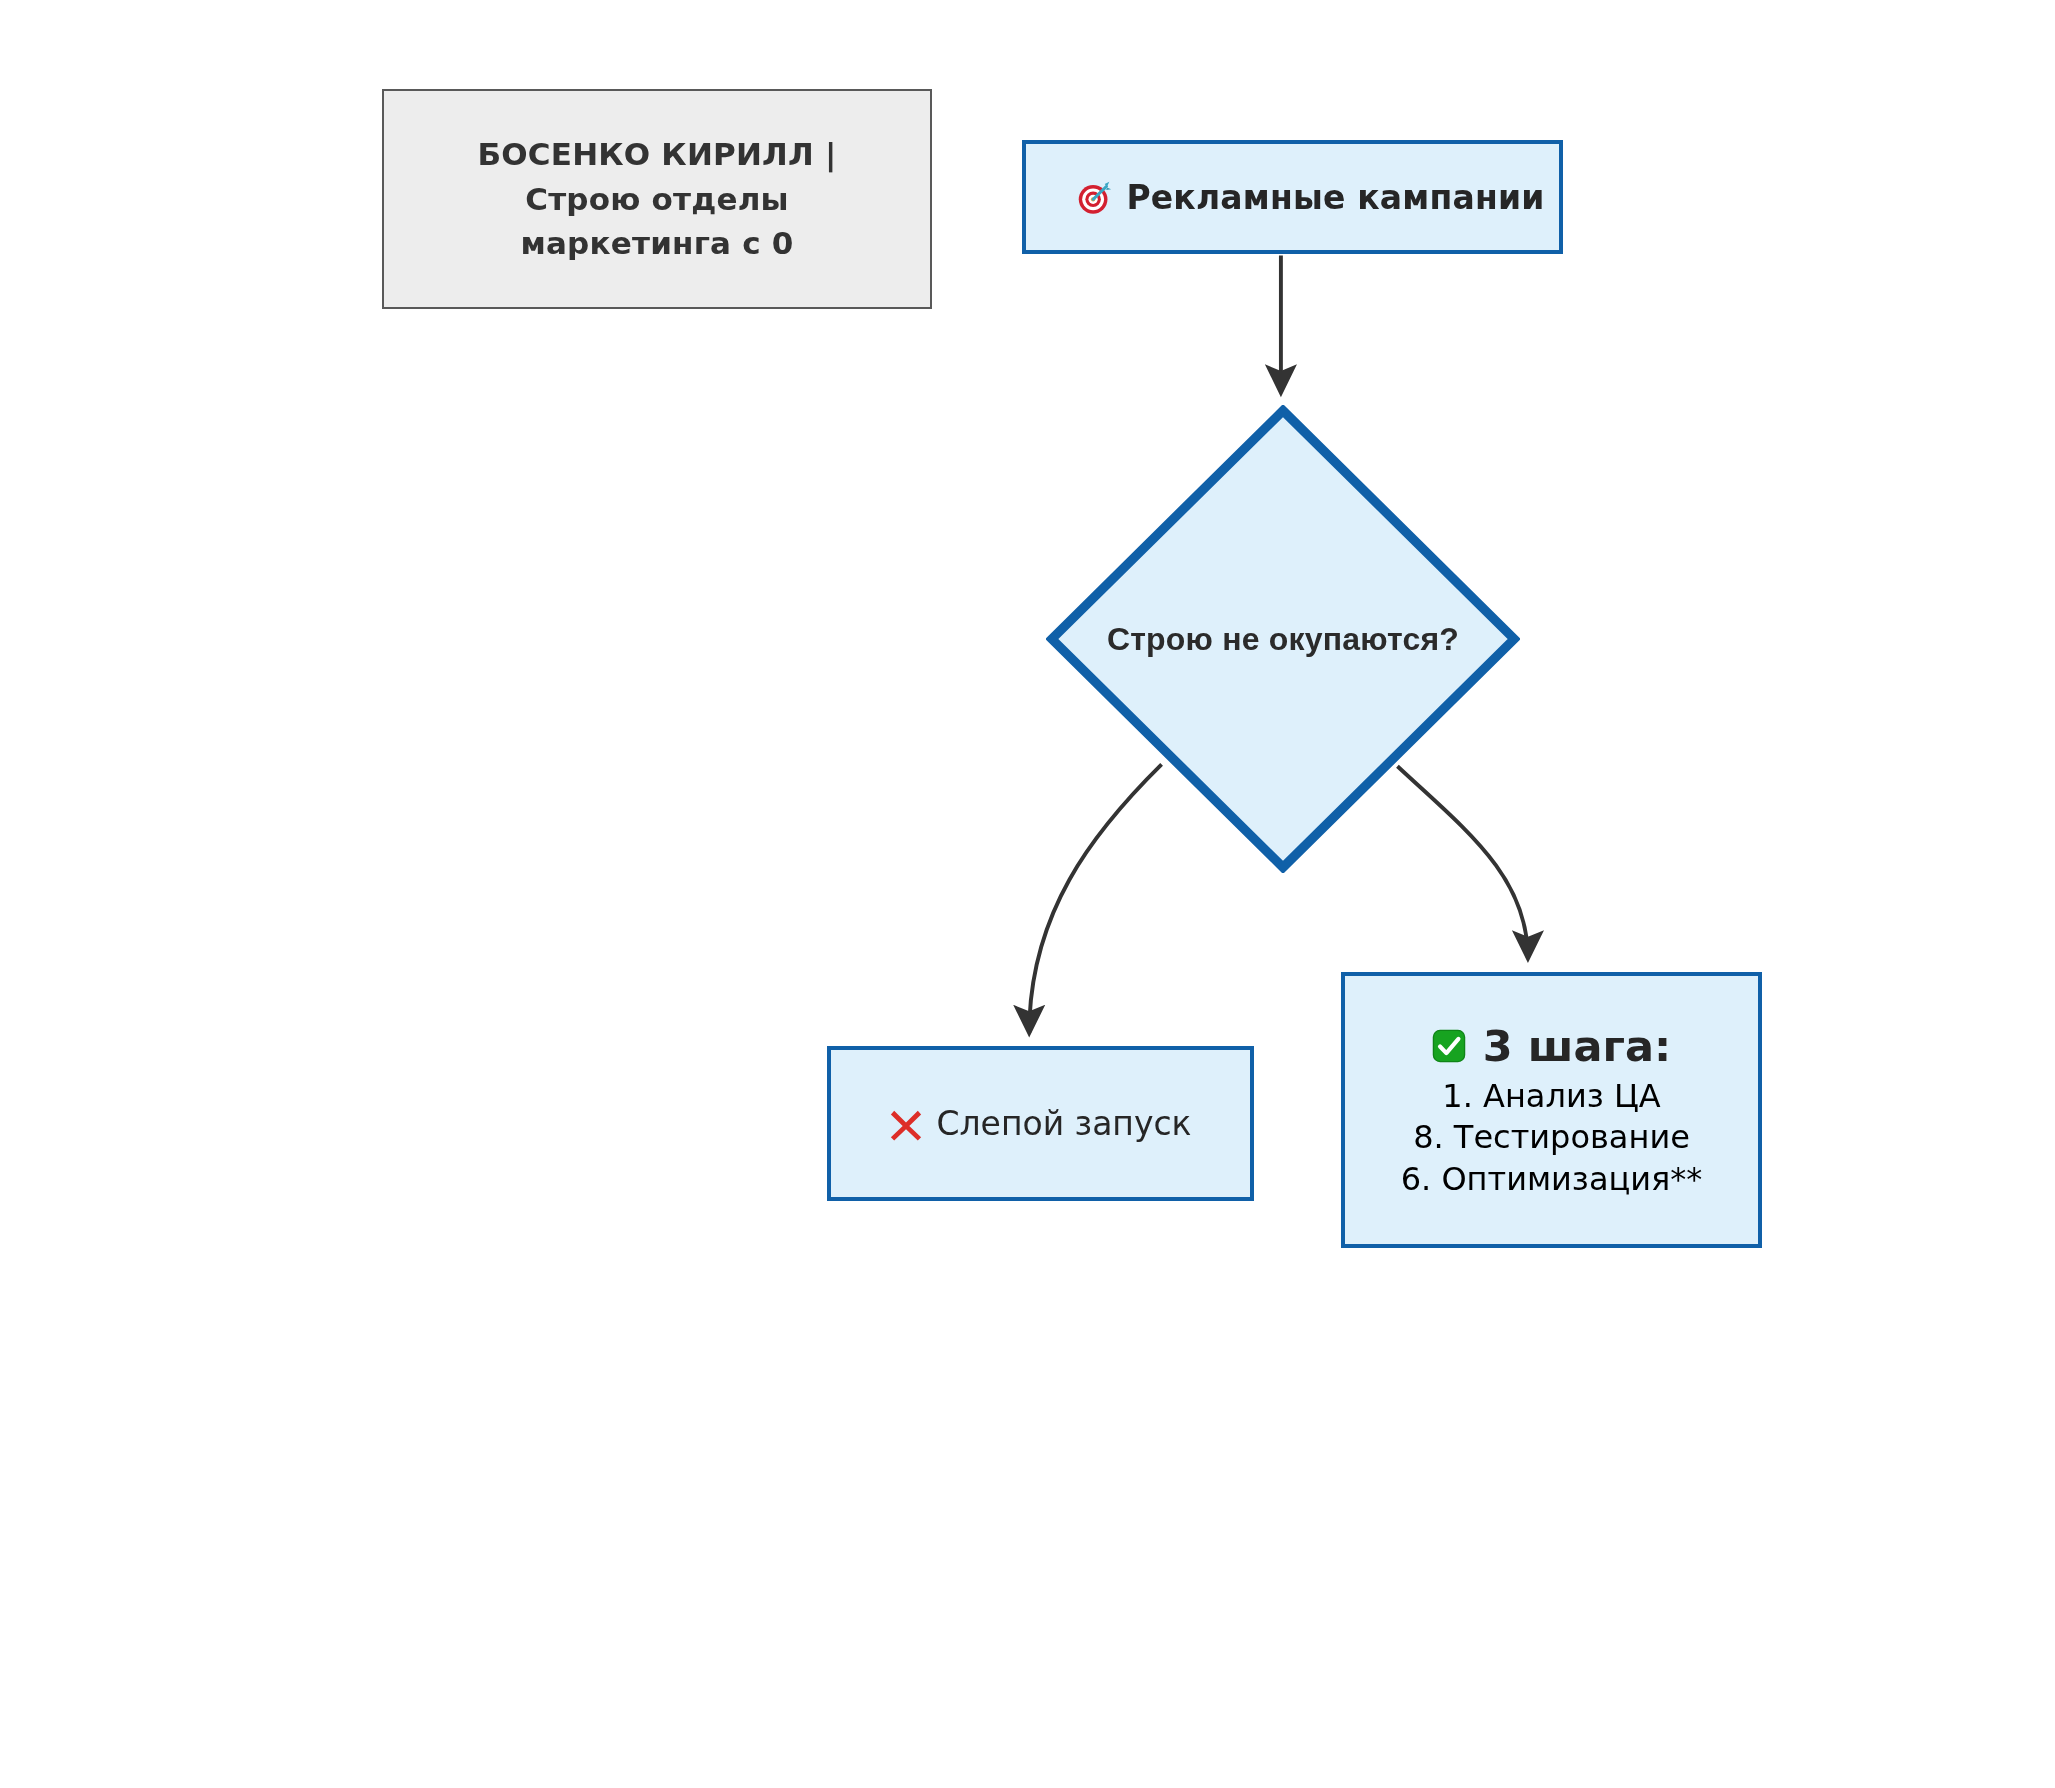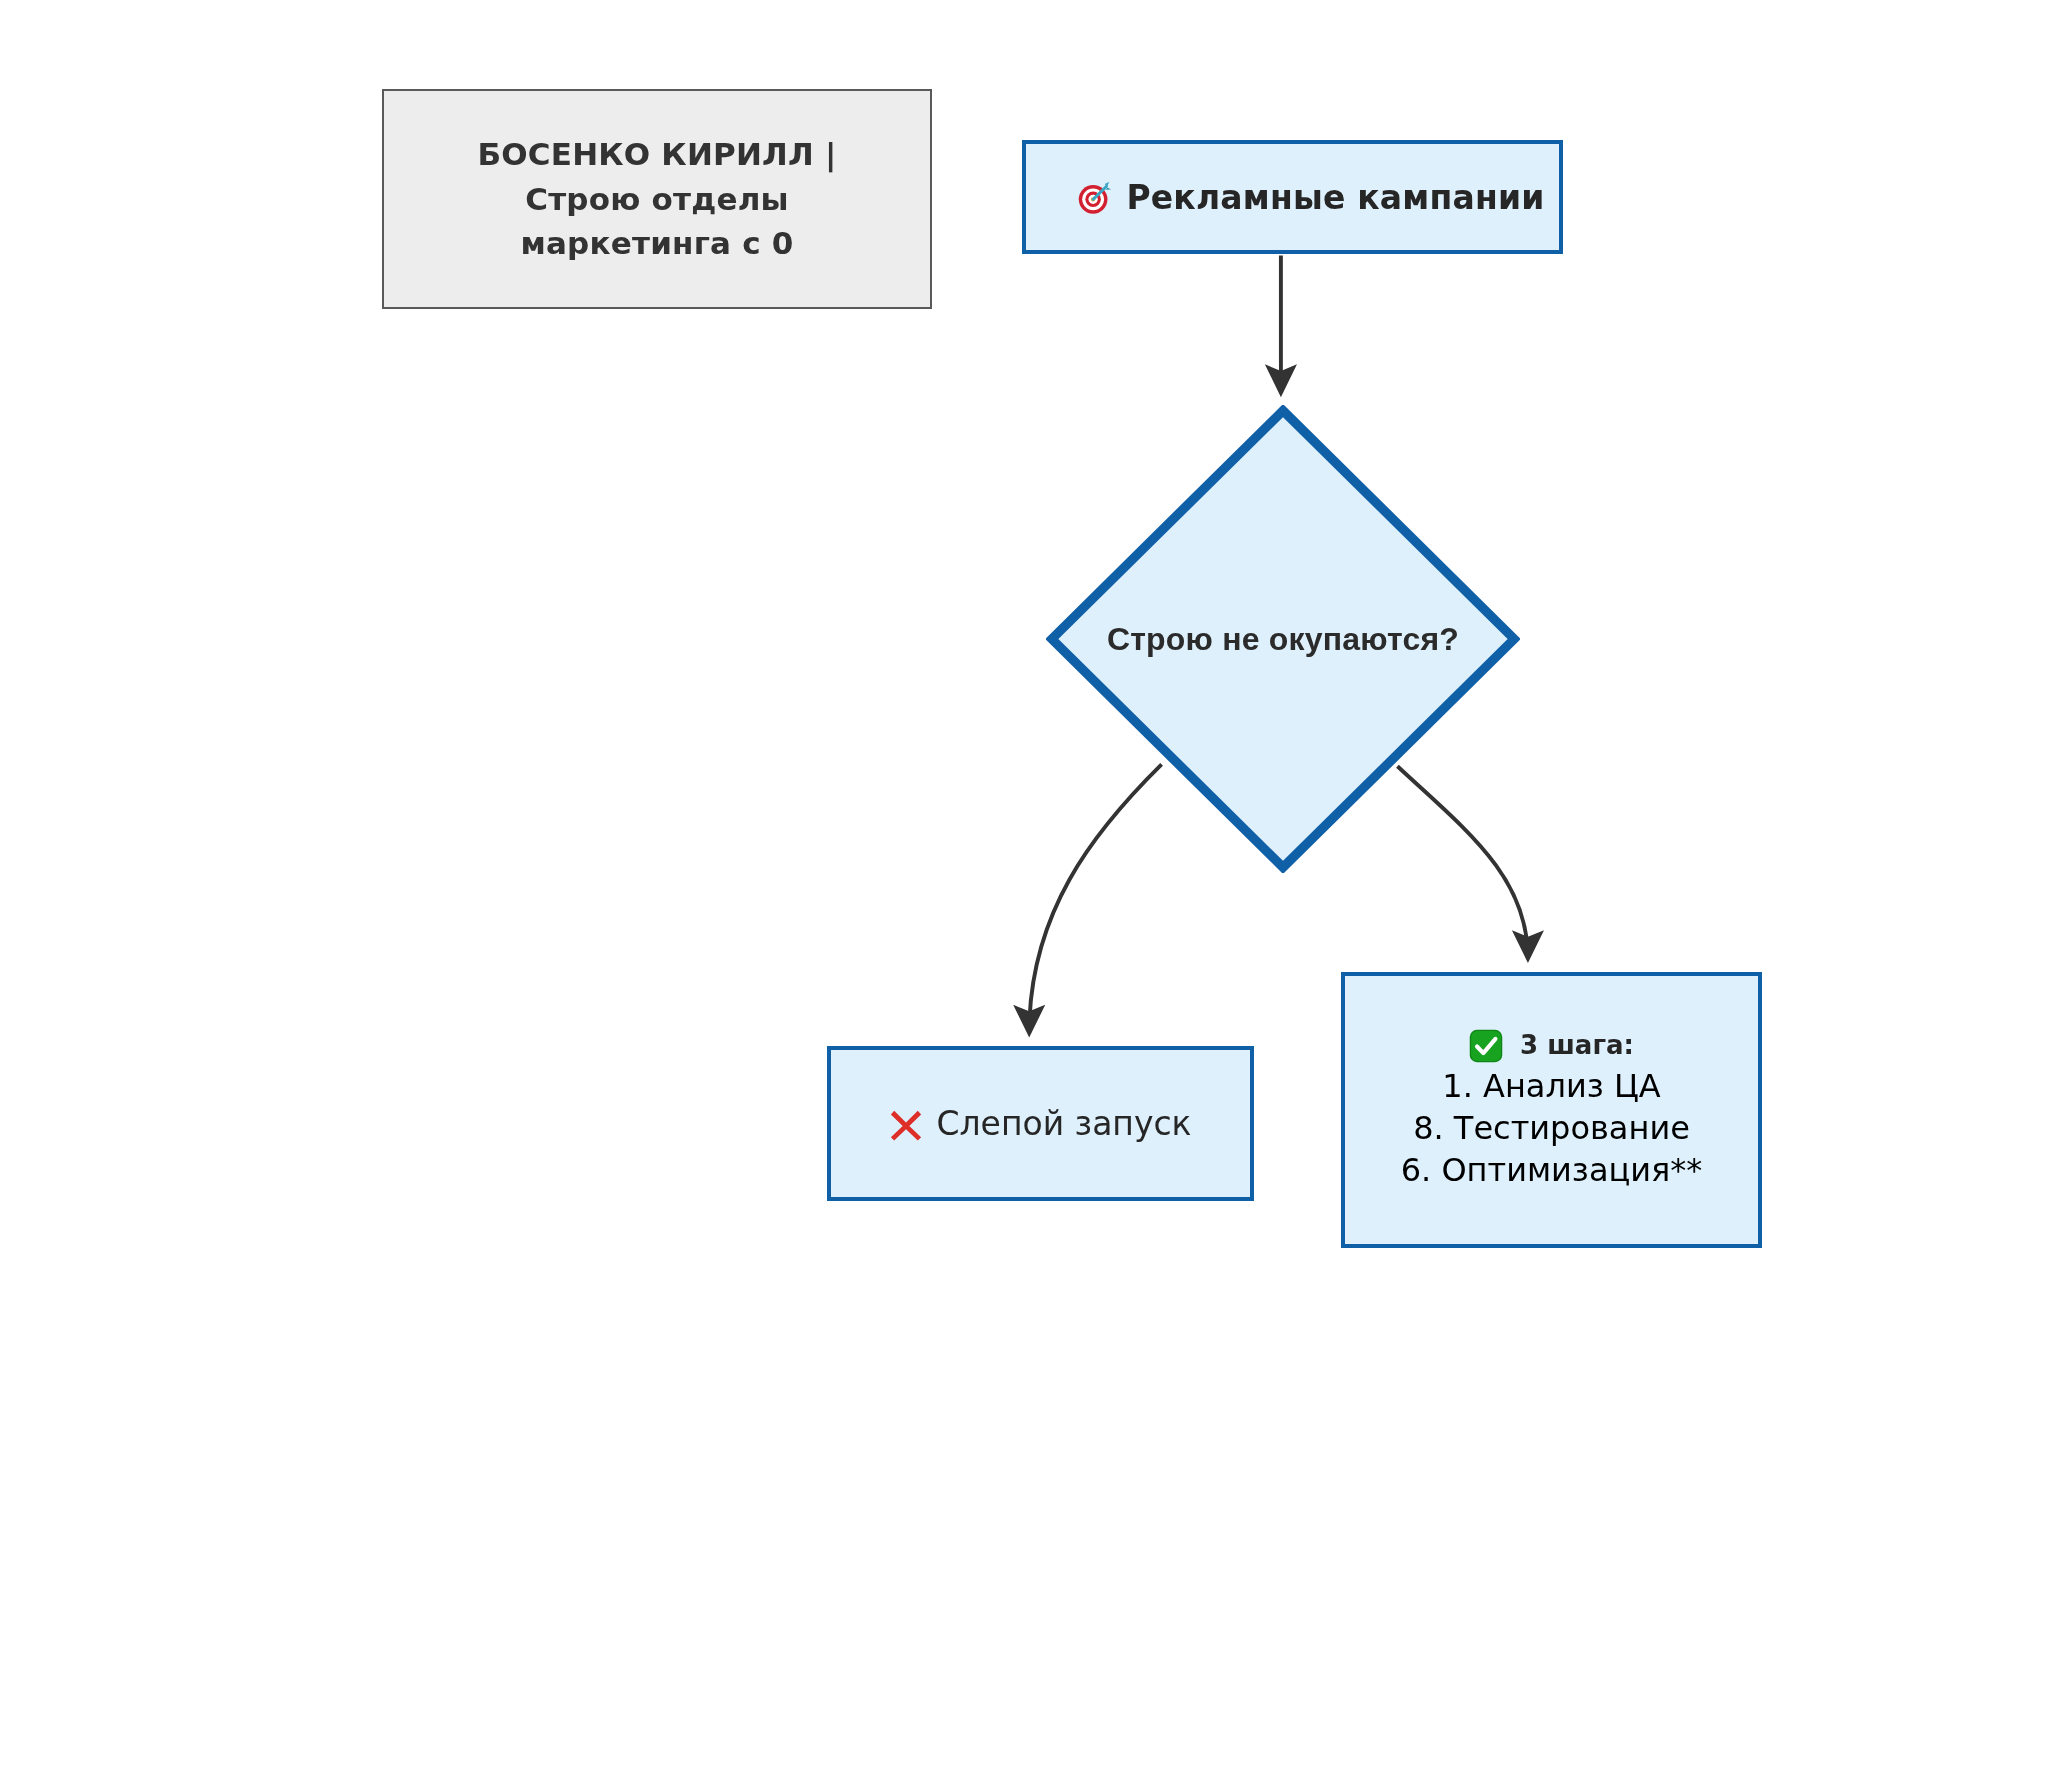--- a/index.html
+++ b/index.html
@@ -141,21 +141,21 @@
     width: 421px;
     height: 276px;
     flex-direction: column;
     justify-content: center;
     gap: 0;
   }
   #node-three-steps .steps-head {
     display: flex;
     align-items: center;
     gap: 17px;
-    font-size: 26px;
+    font-size: 43px;
     font-weight: 700;
     white-space: nowrap;
     line-height: 1.22;
     margin-bottom: 3.7px;
   }
   #node-three-steps .steps-item {
     font-size: 32px;
     font-weight: 400;
     line-height: 1.30;
     white-space: nowrap;

